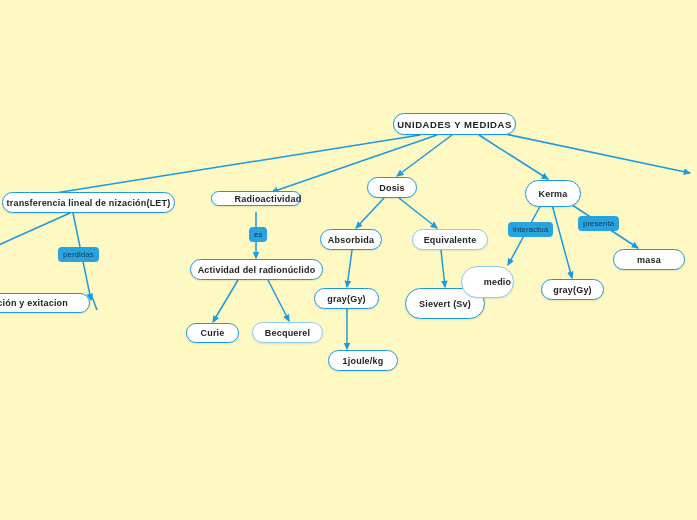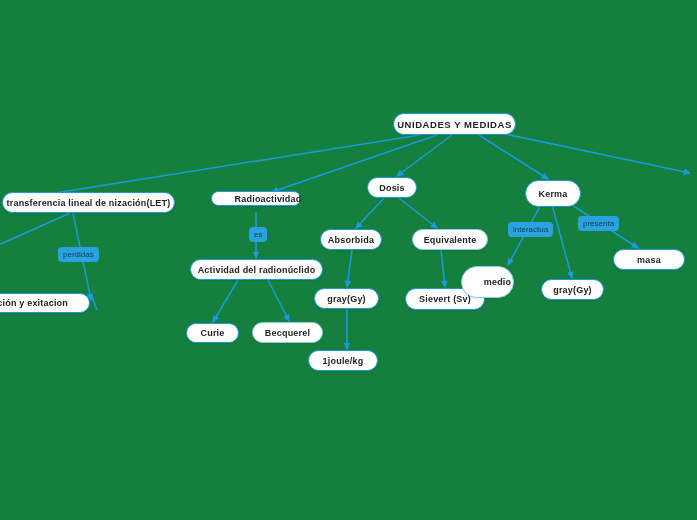--- a/index.html
+++ b/index.html
@@ -8,21 +8,21 @@
     background: #ffffff;
   }
   body {
     font-family: "Liberation Sans", sans-serif;
   }
   #canvas {
     position: relative;
     width: 697px;
     height: 520px;
     overflow: hidden;
-    background: #15803d;
+    background: #fef9c3;
   }
   #edges {
     position: absolute;
     left: 0;
     top: 0;
     width: 697px;
     height: 520px;
     pointer-events: none;
   }
   .node {
@@ -130,24 +130,24 @@
       </div>
       <div class="node" style="left: 320px; top: 229px; width: 62px; height: 21px;">
         <span>Absorbida</span>
       </div>
       <div class="node pale" style="left: 412px; top: 229px; width: 76px; height: 21px;">
         <span>Equivalente</span>
       </div>
       <div class="node" style="left: 314px; top: 288px; width: 65px; height: 21px;">
         <span>gray(Gy)</span>
       </div>
-      <div class="node" style="left: 308px; top: 350px; width: 70px; height: 21px;">
+      <div class="node" style="left: 328px; top: 350px; width: 70px; height: 21px;">
         <span>1joule/kg</span>
       </div>
-      <div class="node" style="left: 405px; top: 288px; width: 80px; height: 22px;">
+      <div class="node" style="left: 405px; top: 288px; width: 80px; height: 31px;">
         <span>Sievert (Sv)</span>
       </div>
       <div class="node" style="left: 525px; top: 180px; width: 56px; height: 27px;">
         <span>Kerma</span>
       </div>
       <div class="node pale" style="left: 461px; top: 266px; width: 53px; height: 32px; padding-left: 20px;">
         <span>medio</span>
       </div>
       <div class="node" style="left: 541px; top: 279px; width: 63px; height: 21px;">
         <span>gray(Gy)</span>

